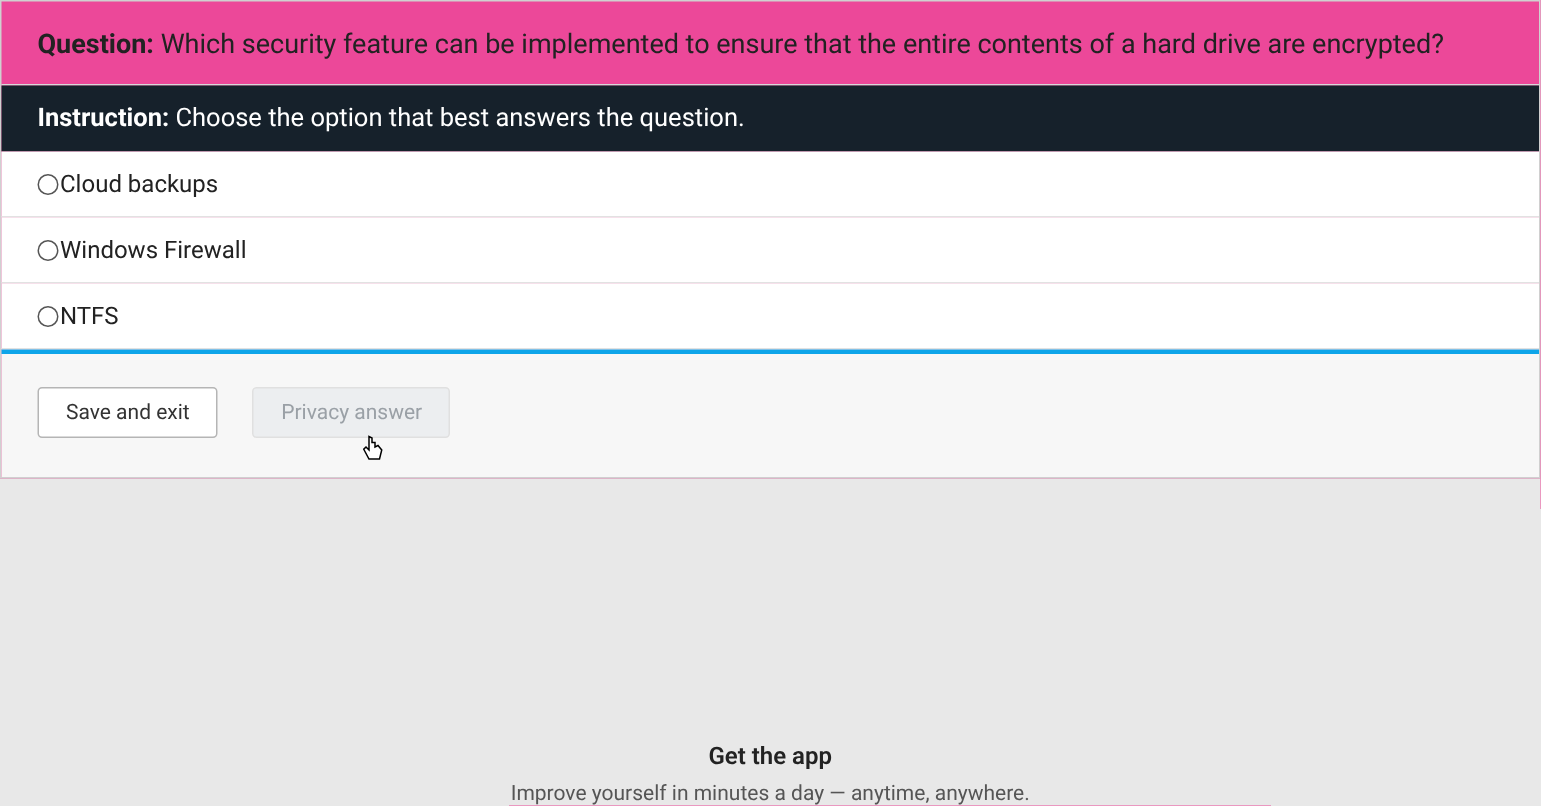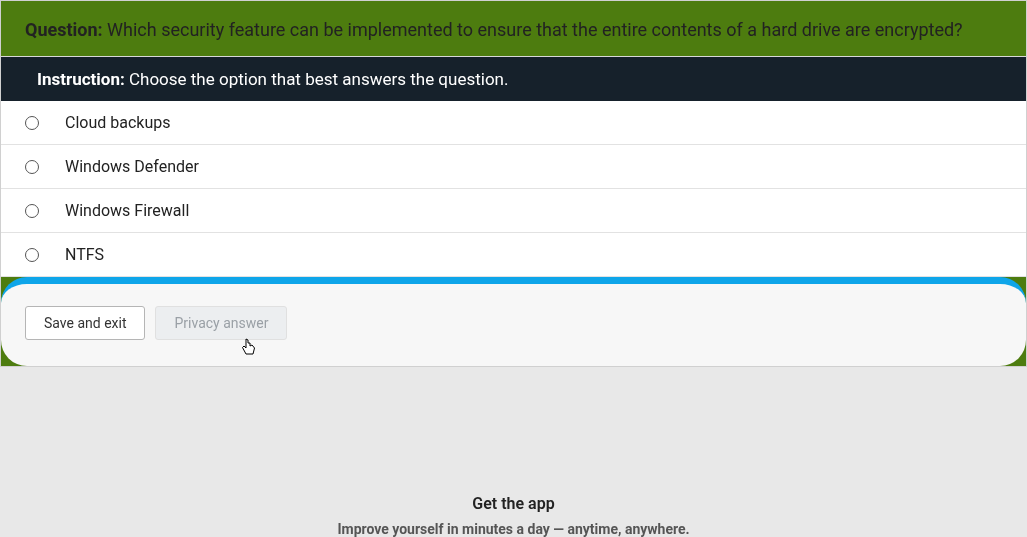--- a/index.html
+++ b/index.html
@@ -5,63 +5,62 @@
   * { margin: 0; padding: 0; box-sizing: border-box; }
   body {
     font-family: -apple-system, BlinkMacSystemFont, "Segoe UI", Roboto, Arial, sans-serif;
     background: #e8e8e8;
     width: 1027px;
     height: 537px;
     overflow: hidden;
     color: #222;
   }
   .quiz-container {
-    background: #4d7c0f;
+    background: #ec4899;
     margin: 0 0 30px 0;
     border: 1px solid #d0d0d0;
   }
   .question-row {
     padding: 18px 24px 16px 24px;
     font-size: 18px;
     border-bottom: 1px solid #d9d9d9;
   }
   .question-label { font-weight: 700; }
   .instruction-row {
     background: #16212b;
     color: #fff;
-    padding: 12px 36px;
+    padding: 12px 24px;
     font-size: 17px;
   }
   .instruction-label { font-weight: 700; }
   .option-row {
     display: flex;
     align-items: center;
-    gap: 26px;
+    gap: 1px;
     padding: 12px 24px;
     border-bottom: 1px solid #e2e2e2;
     font-size: 16px;
     cursor: pointer;
     background: #fff;
   }
   .option-row:last-of-type { border-bottom: none; }
   .radio-circle {
     width: 14px;
     height: 14px;
     border: 1.6px solid #555;
     border-radius: 50%;
     flex-shrink: 0;
   }
   .button-row {
     display: flex;
-    gap: 10px;
+    gap: 23px;
     padding: 22px 24px 26px 24px;
     background: #f7f7f7;
-    border-top: 7px solid #0ea5e9;
+    border-top: 3px solid #0ea5e9;
     position: relative;
-    border-radius: 26px;
   }
   .btn {
     padding: 8px 18px;
     font-size: 14px;
     border-radius: 3px;
     cursor: pointer;
     font-family: inherit;
   }
   .btn-outline {
     background: #fff;
@@ -101,21 +100,20 @@
   }
   .get-app {
     font-weight: 600;
     color: #222;
     font-size: 16px;
     margin-bottom: 8px;
   }
   .tagline {
     color: #555;
     font-size: 14px;
-    font-weight: bold;
   }
   .footer-links {
     display: flex;
     gap: 26px;
     align-items: center;
     padding-top: 12px;
     border-left: 1px solid #c8c8c8;
     padding-left: 30px;
     height: 50px;
   }
@@ -139,24 +137,20 @@
   <div class="instruction-row">
     <span class="instruction-label">Instruction:</span>
     <span>Choose the option that best answers the question.</span>
   </div>
 
   <div class="option-row">
     <span class="radio-circle"></span>
     <span>Cloud backups</span>
   </div>
 
-  <div class="option-row">
-    <span class="radio-circle"></span>
-    <span>Windows Defender</span>
-  </div>
 
 
   <div class="option-row">
     <span class="radio-circle"></span>
     <span>Windows Firewall</span>
   </div>
 
   <div class="option-row">
     <span class="radio-circle"></span>
     <span>NTFS</span>

